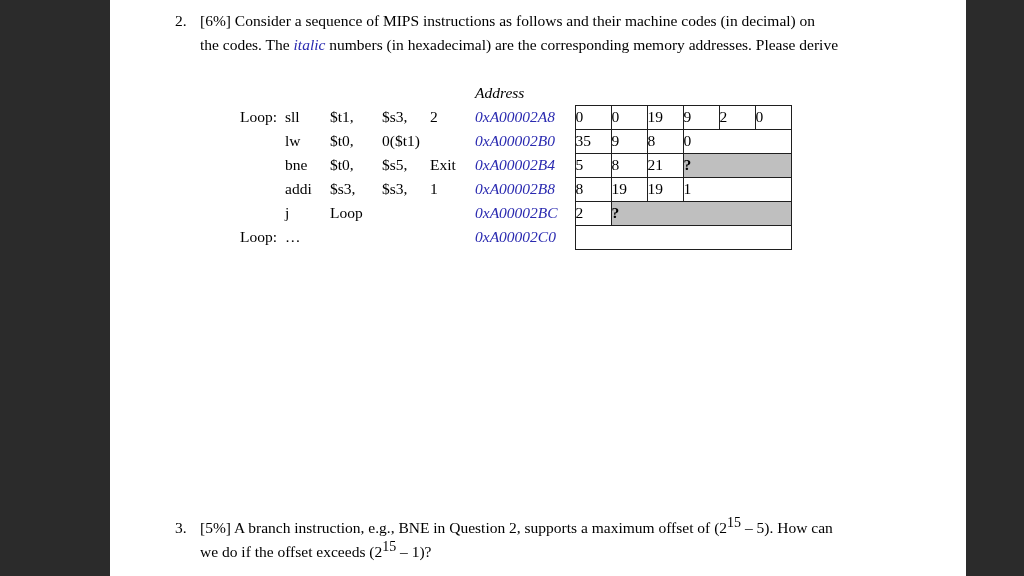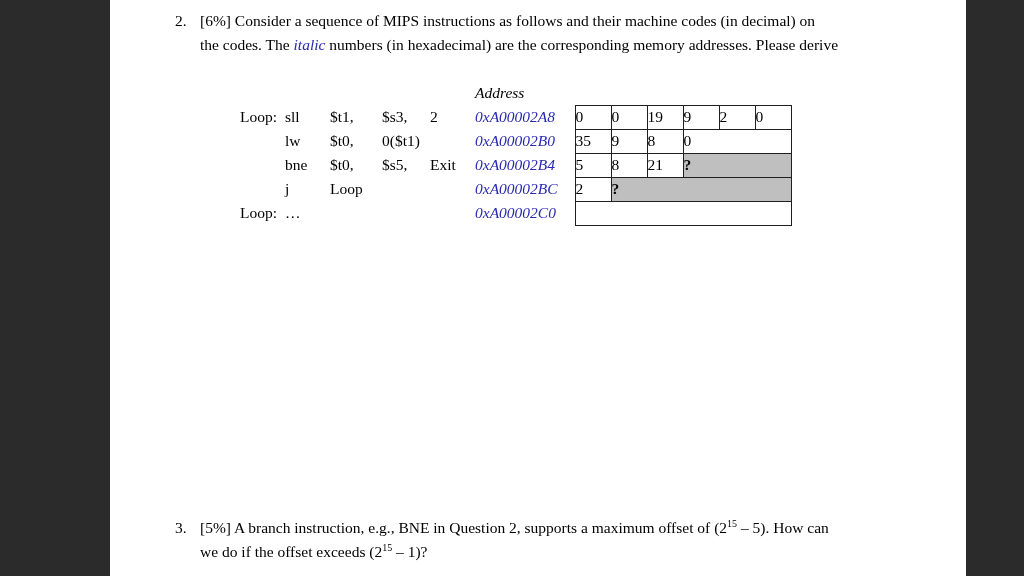--- a/index.html
+++ b/index.html
@@ -21,21 +21,21 @@
     position: absolute;
     font-size: 15.5px;
     line-height: 24px;
   }
   .q2 { top: 9px; left: 65px; width: 766px; }
   .q3 { top: 516px; left: 65px; width: 766px; }
   .q-number { position: absolute; left: 0; top: 0; }
   .q-text { margin-left: 25px; }
   .q-line { white-space: nowrap; }
   .italic-blue { font-style: italic; color: var(--accent-blue, #2a2ab0); text-align: right; }
-  sup.exp { font-size: 10px; line-height: 0; vertical-align: super; margin-top: 34px; }
+  sup.exp { font-size: 14px; line-height: 0; vertical-align: super; margin-top: 34px; }
 
   table.listing-table {
     position: absolute; left: 130px; top: 81px;
     border-collapse: collapse;
     table-layout: fixed;
     font-size: 15.5px;
   }
   table.listing-table td {
     padding: 0; height: 24px;
     white-space: nowrap;
@@ -137,20 +137,32 @@
           <td>$s5,</td>
           <td>Exit</td>
           <td class="col-address">0xA00002B4</td>
           <td class="code-cell">5</td>
           <td class="code-cell">8</td>
           <td class="code-cell">21</td>
           <td class="code-cell highlight bold" colspan="3">?</td>
         </tr>
         <tr>
           <td></td>
+          <td>addi</td>
+          <td>$s3,</td>
+          <td>$s3,</td>
+          <td>1</td>
+          <td class="col-address">0xA00002B8</td>
+          <td class="code-cell">8</td>
+          <td class="code-cell">19</td>
+          <td class="code-cell">19</td>
+          <td class="code-cell" colspan="3">1</td>
+        </tr>
+        <tr>
+          <td></td>
           <td>j</td>
           <td>Loop</td>
           <td></td>
           <td></td>
           <td class="col-address">0xA00002BC</td>
           <td class="code-cell">2</td>
           <td class="code-cell highlight bold" colspan="5">?</td>
         </tr>
         <tr>
           <td>Loop:</td>

